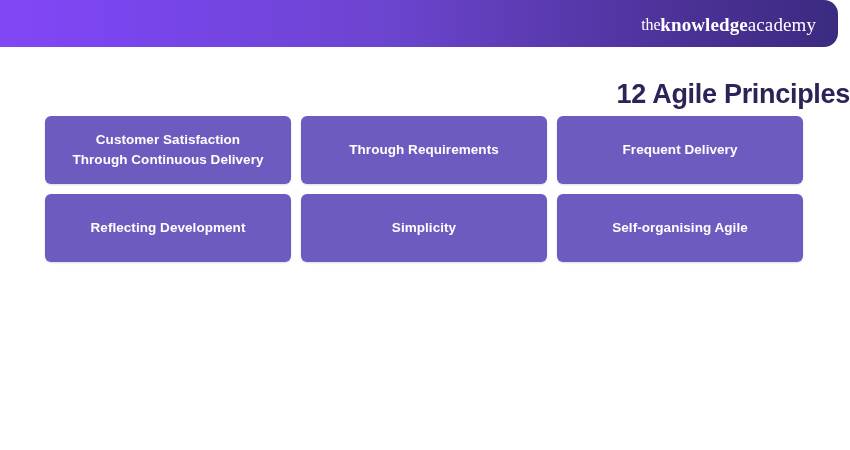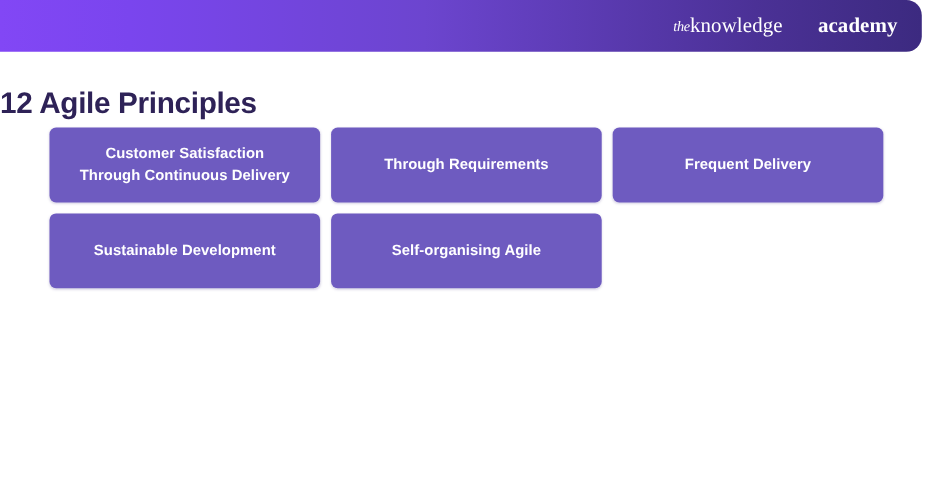--- a/index.html
+++ b/index.html
@@ -34,40 +34,38 @@
     top: 50%;
     transform: translateY(-50%);
     color: #ffffff;
     font-family: "Liberation Serif", serif;
     font-size: 19px;
     letter-spacing: 0.1px;
     white-space: nowrap;
     line-height: 1;
   }
   #brand-logo .brand-the {
-    font-style: italic;
-    font-size: 13px;
+    font-size: 16px;
     vertical-align: 1px;
     letter-spacing: -0.2px;
   }
   #brand-logo .brand-knowledge {
-    font-weight: 400;
+    font-weight: 700;
   }
   #brand-logo .brand-academy {
-    font-weight: 700;
-    margin-left: 32px;
+    font-weight: 400;
   }
 
   
   #page-title {
     position: absolute;
     left: 0;
     top: 62px;
     width: 850px;
-    text-align: left;
+    text-align: right;
     color: #2e2257;
     font-size: 27px;
     font-weight: 700;
     letter-spacing: -0.3px;
     line-height: 1.1;
   }
 
   
   #principles-grid {
     position: absolute;
@@ -109,15 +107,16 @@
   </div>
 </div>
 
 <h1 id="page-title">12 Agile Principles</h1>
 
 <div id="principles-grid">
   <div class="principle-card">Customer Satisfaction
 Through Continuous Delivery</div>
   <div class="principle-card">Through Requirements</div>
   <div class="principle-card">Frequent Delivery</div>
-  <div class="principle-card">Sustainable Development</div>
+  <div class="principle-card">Reflecting Development</div>
+  <div class="principle-card">Simplicity</div>
   <div class="principle-card">Self-organising Agile</div>
 </div>
 
 </body></html>

